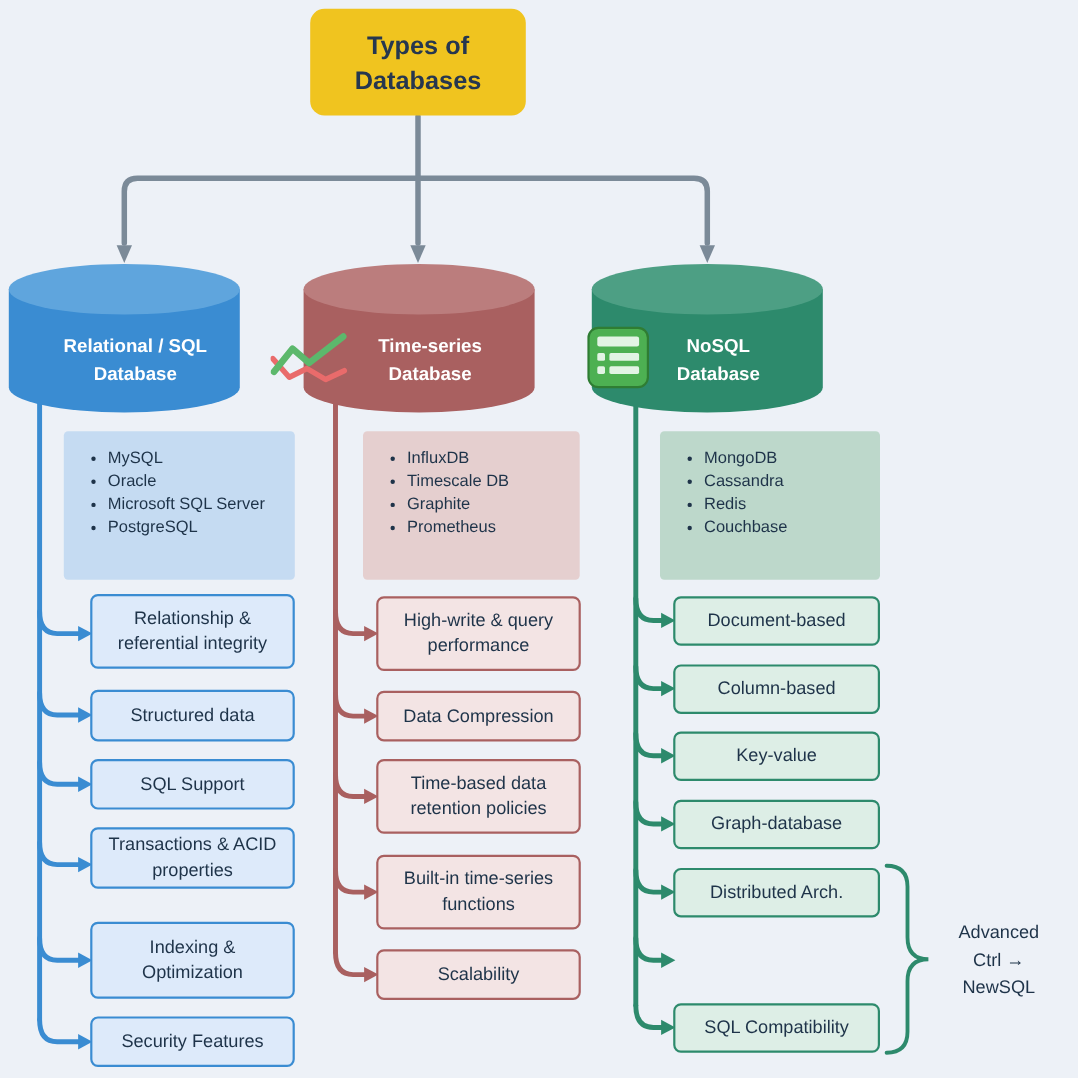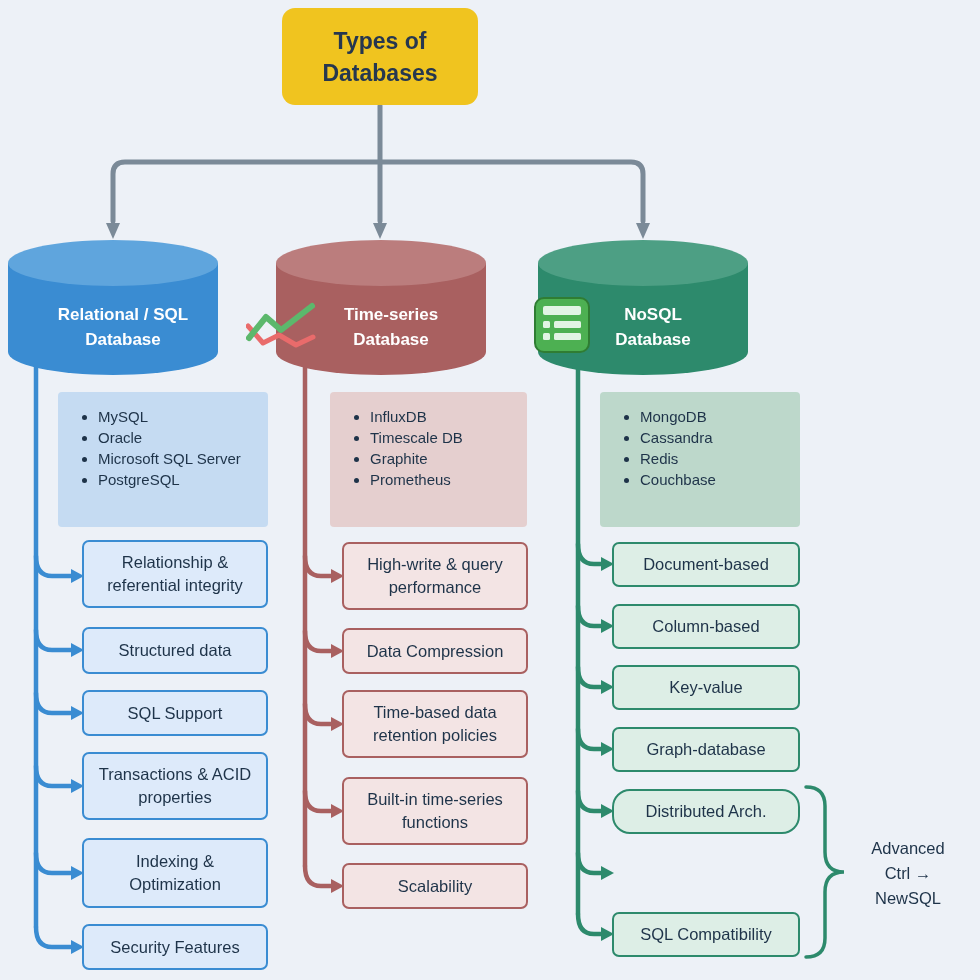--- a/index.html
+++ b/index.html
@@ -78,35 +78,35 @@
     display: flex; align-items: center; justify-content: center; text-align: center;
     font-size: 16.5px; line-height: 23px; color: var(--color-text_dark); padding: 0 10px;
   }
   .feature.rel { left: 82px;  width: 186px; background: var(--color-relational_feature_bg); border-color: var(--color-relational); }
   .feature.ts  { left: 342px; width: 186px; background: var(--color-timeseries_feature_bg); border-color: var(--color-timeseries); }
   .feature.nos { left: 612px; width: 188px; background: var(--color-nosql_feature_bg); border-color: var(--color-nosql); }
 
   .rel.f0 { top: 540px; height: 68px; }
   .rel.f1 { top: 627px; height: 47px; }
   .rel.f2 { top: 690px; height: 46px; }
-  .rel.f3 { top: 752px; height: 68px; }
+  .rel.f3 { top: 752px; height: 56px; }
   .rel.f4 { top: 838px; height: 70px; }
   .rel.f5 { top: 924px; height: 46px; }
 
   .ts.f0 { top: 542px; height: 68px; }
   .ts.f1 { top: 628px; height: 46px; }
   .ts.f2 { top: 690px; height: 68px; }
   .ts.f3 { top: 777px; height: 68px; }
   .ts.f4 { top: 863px; height: 46px; }
 
   .nos.f0 { top: 542px; height: 45px; }
   .nos.f1 { top: 604px; height: 45px; }
   .nos.f2 { top: 665px; height: 45px; }
   .nos.f3 { top: 727px; height: 45px; }
-  .nos.f4 { top: 789px; height: 45px; border-radius: 18px; }
+  .nos.f4 { top: 789px; height: 45px; }
   .nos.f5 { top: 851px; height: 45px; }
   .nos.f6 { top: 912px; height: 45px; }
 
   
   .annotation {
     position: absolute; left: 854px; top: 836px; width: 108px;
     text-align: center; font-size: 16.5px; line-height: 25px; color: var(--color-text_dark);
   }
 </style>
 </head>

